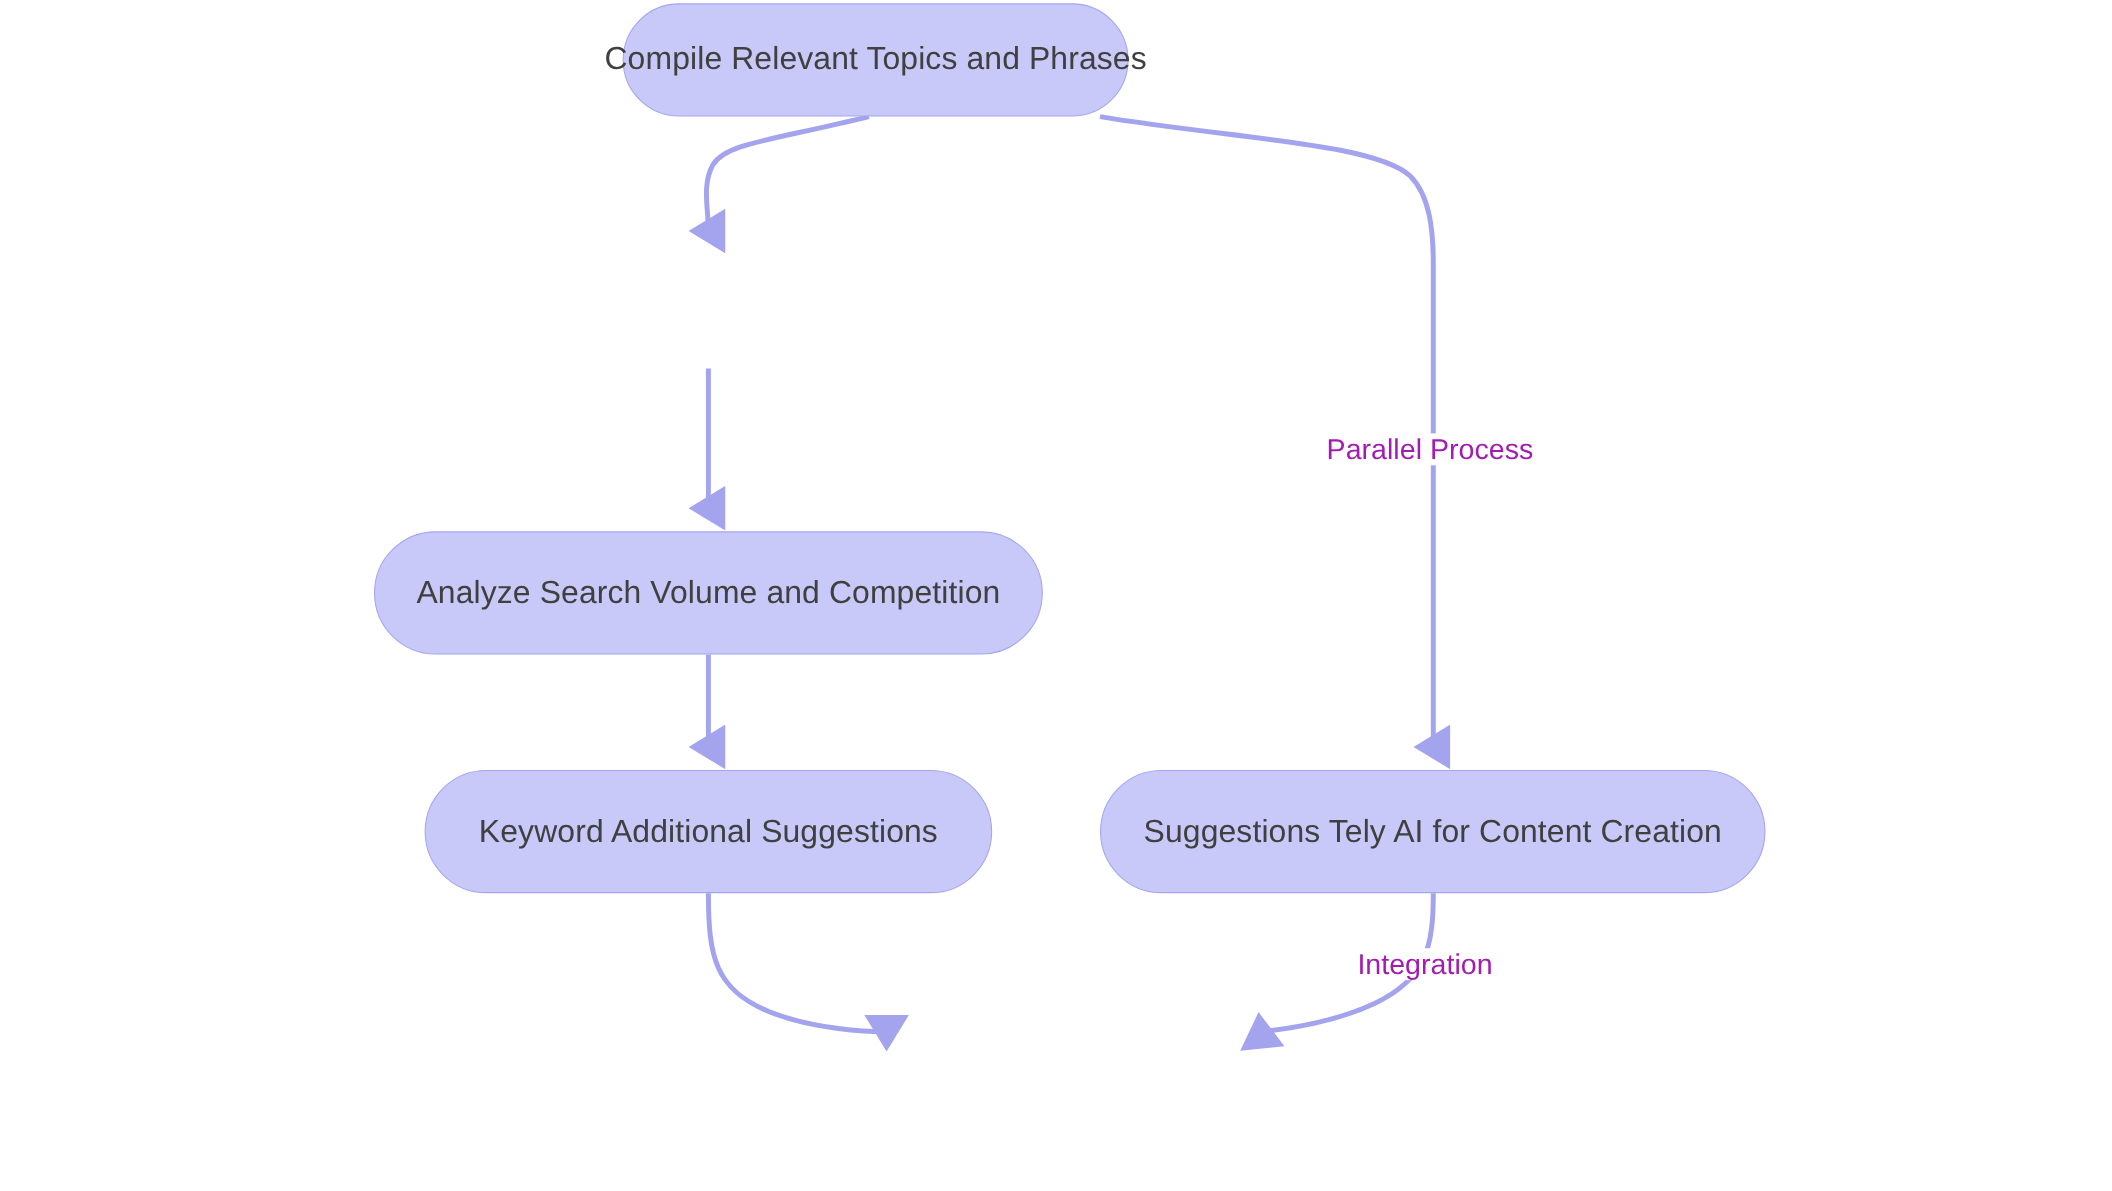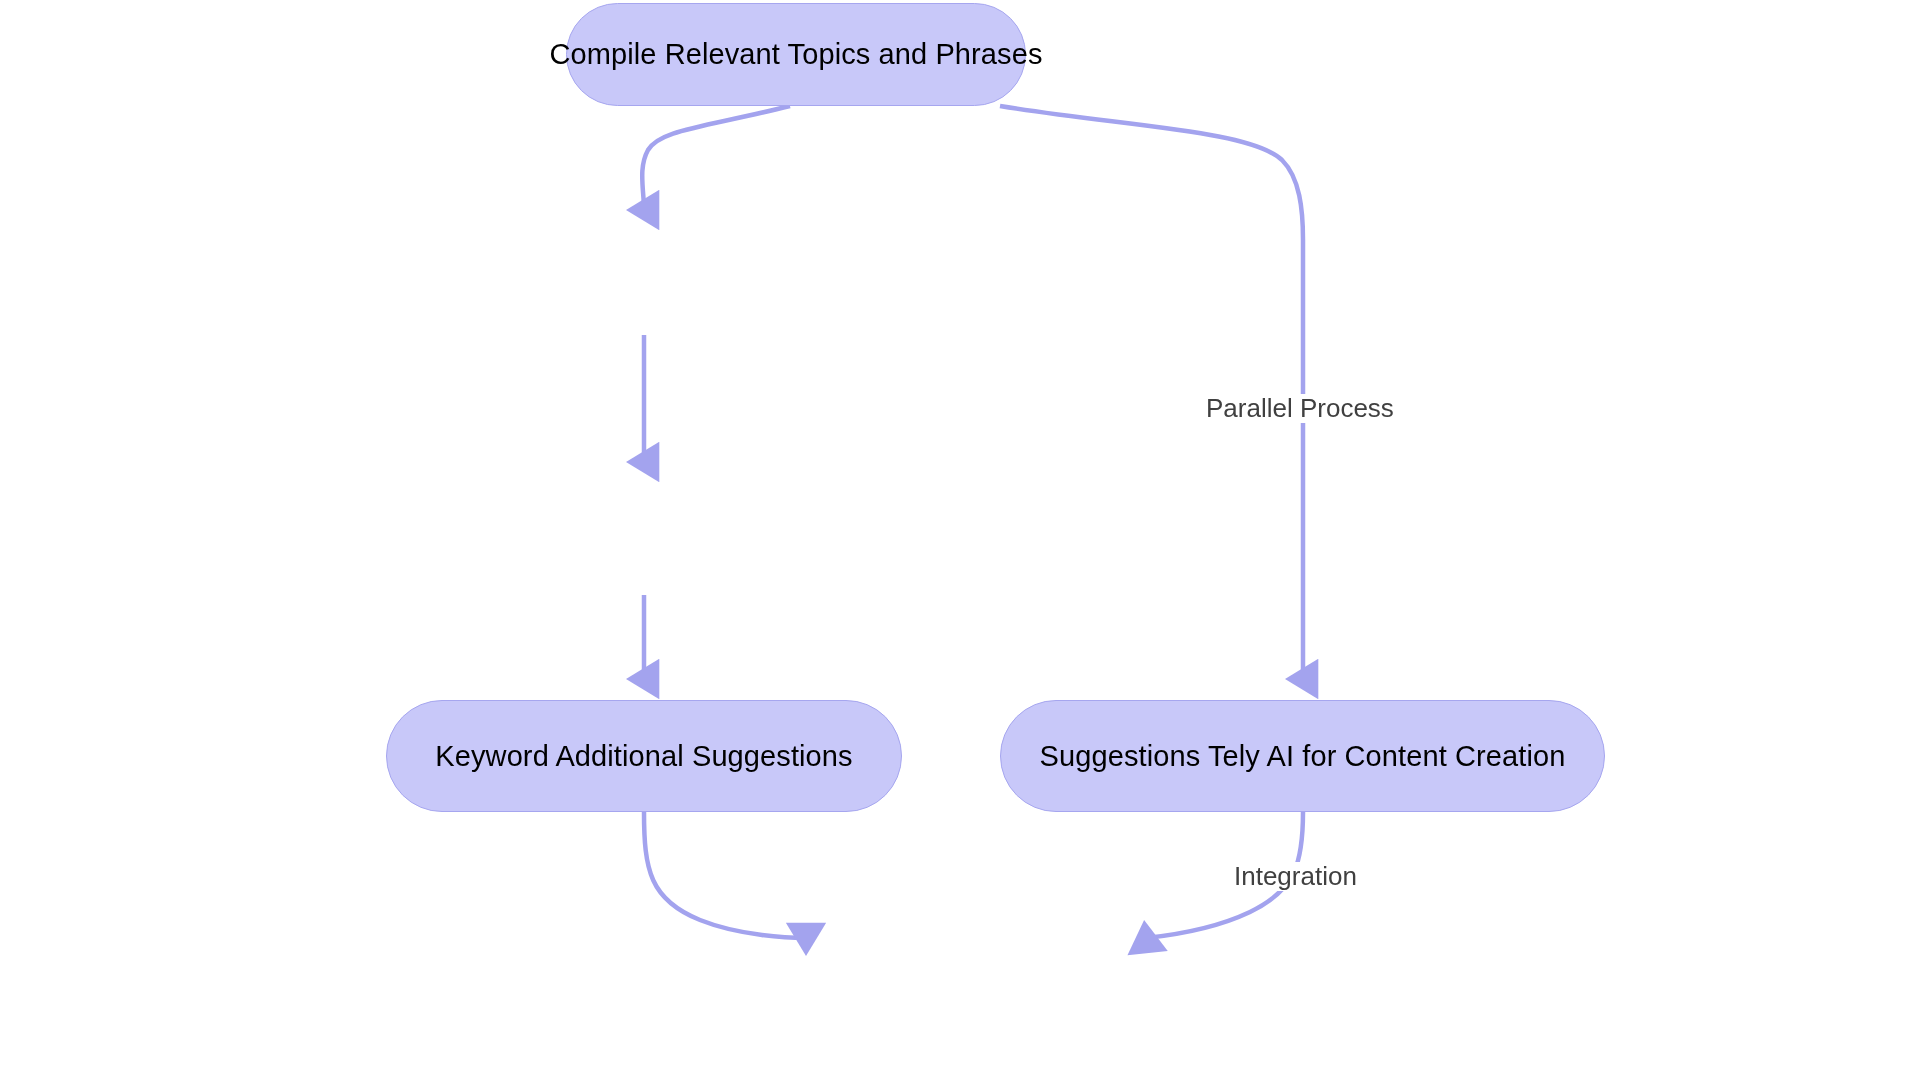--- a/index.html
+++ b/index.html
@@ -28,30 +28,30 @@
   }
   .node {
     position: absolute;
     box-sizing: border-box;
     background: #c8c8f9;
     border: 1.6px solid #a6a6ef;
     border-radius: 60px;
     display: flex;
     align-items: center;
     justify-content: center;
-    color: #000000;
+    color: #404040;
     font-size: 29px;
     font-weight: 400;
     letter-spacing: 0.1px;
     white-space: nowrap;
     font-family: "Liberation Sans", sans-serif;
   }
   .edge-label {
     position: absolute;
-    color: #404040;
+    color: #a21caf;
     font-size: 26px;
     font-family: "Liberation Sans", sans-serif;
     white-space: nowrap;
     background: #ffffff;
     padding: 0 6px;
     line-height: 1.1;
   }
 </style>
 </head>
 <body>
@@ -76,20 +76,23 @@
     <path d="M 644 812 C 644 870 650 900 700 920 C 740 936 790 938 806 938" fill="none" stroke="#a3a3ee" stroke-width="4.5" marker-end="url(#arrowhead)"></path>
 
     <path d="M 1303 812 C 1303 862 1296 890 1250 912 C 1210 931 1165 936 1146 938" fill="none" stroke="#a3a3ee" stroke-width="4.5" marker-end="url(#arrowhead)"></path>
   </svg>
 
   <div class="node" style="left:566px; top:3px; width:460px; height:103px;">
     <span>Compile Relevant Topics and Phrases</span>
   </div>
 
 
+  <div class="node" style="left:340px; top:483px; width:608px; height:112px;">
+    <span>Analyze Search Volume and Competition</span>
+  </div>
 
   <div class="node" style="left:386px; top:700px; width:516px; height:112px;">
     <span>Keyword Additional Suggestions</span>
   </div>
 
   <div class="node" style="left:1000px; top:700px; width:605px; height:112px;">
     <span>Suggestions Tely AI for Content Creation</span>
   </div>
 
 

